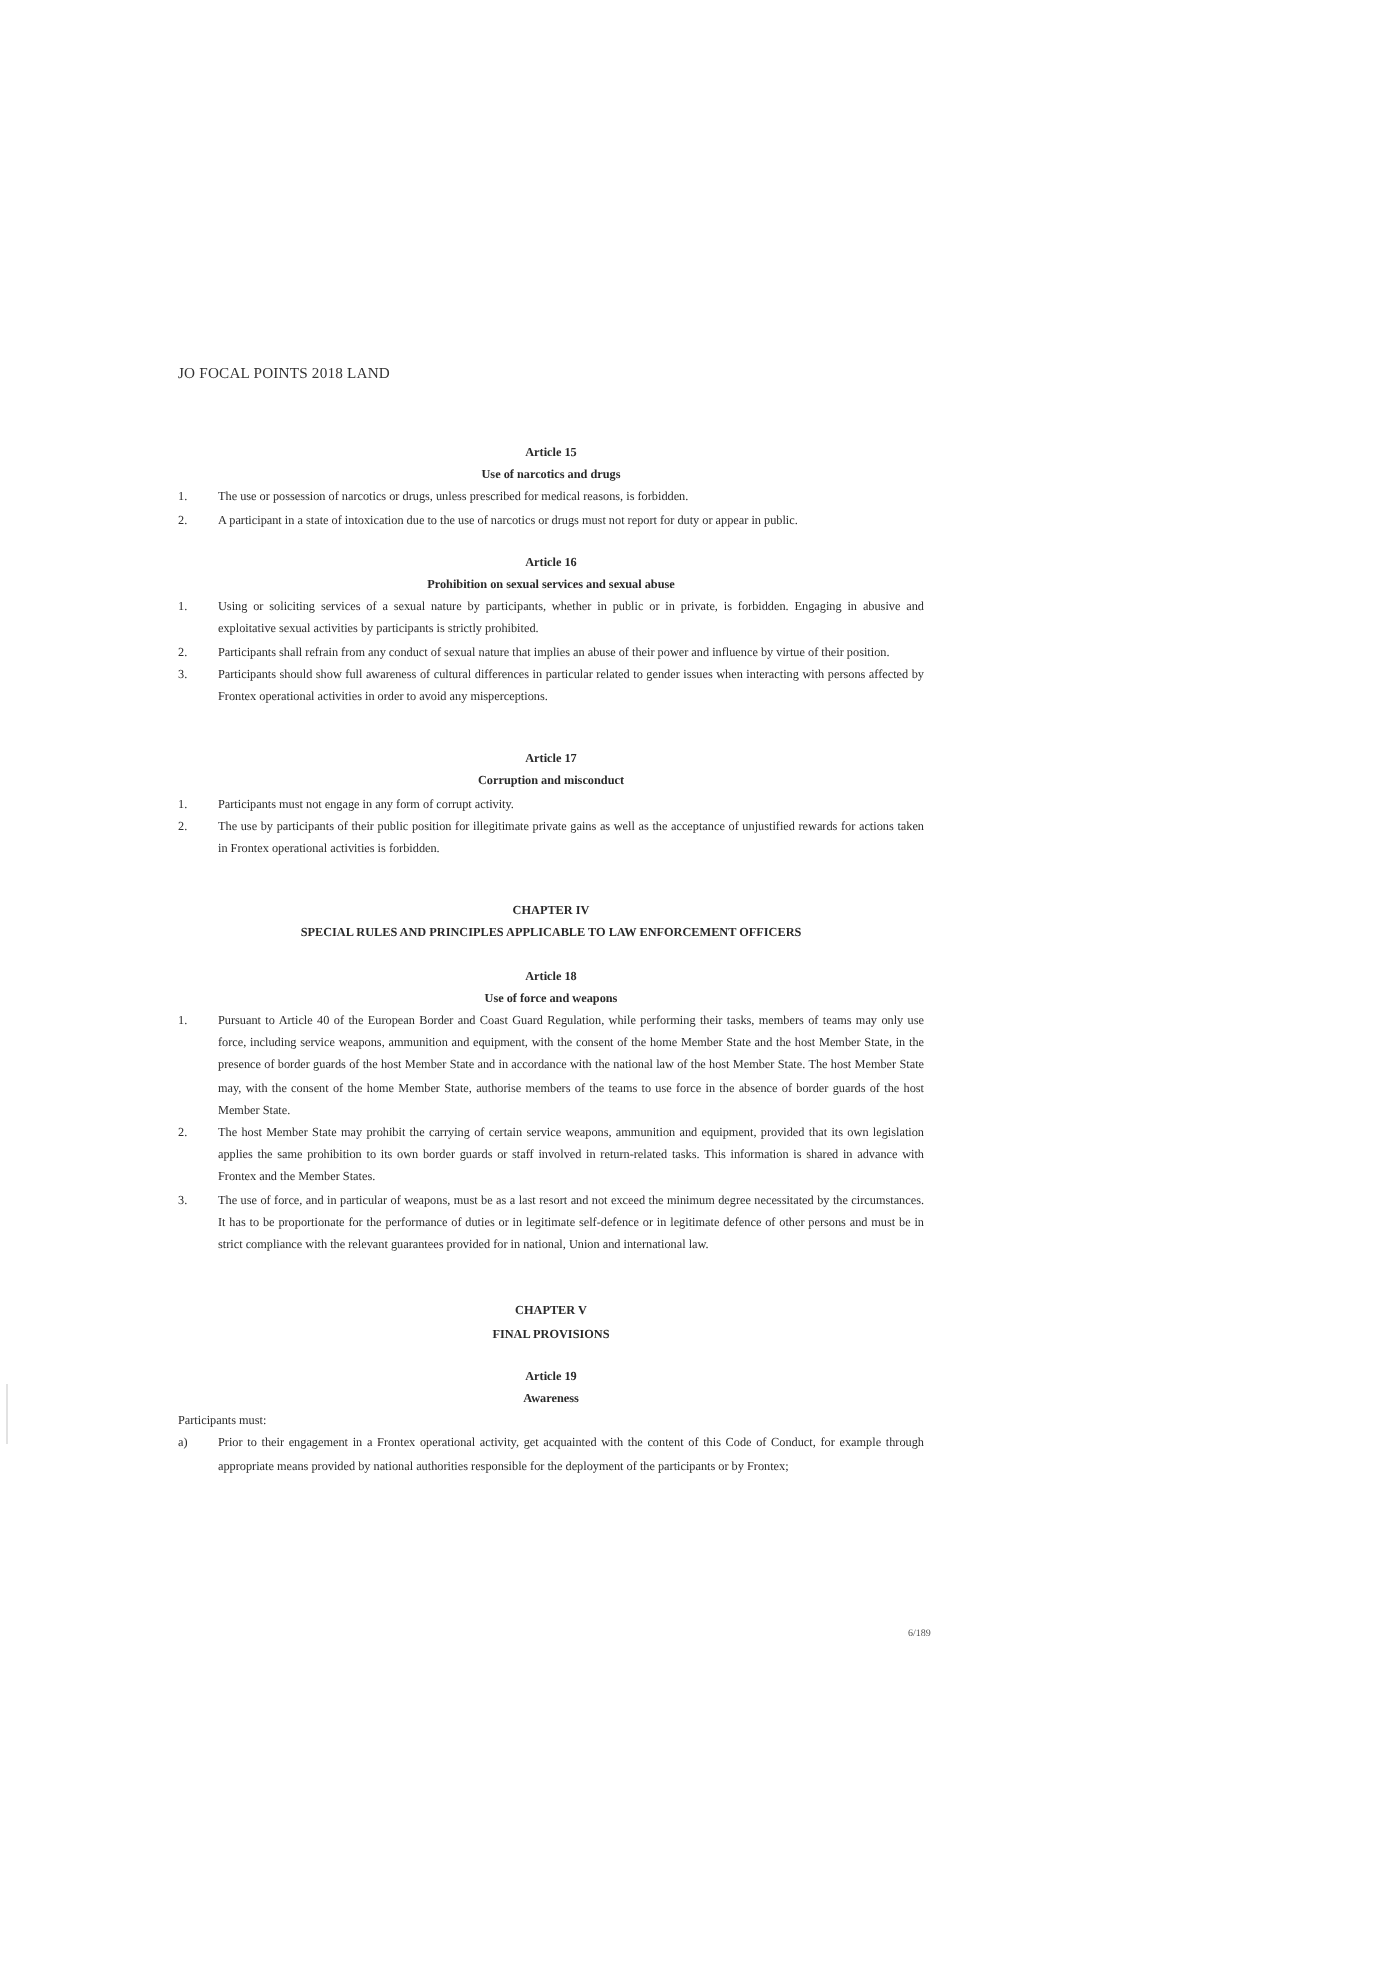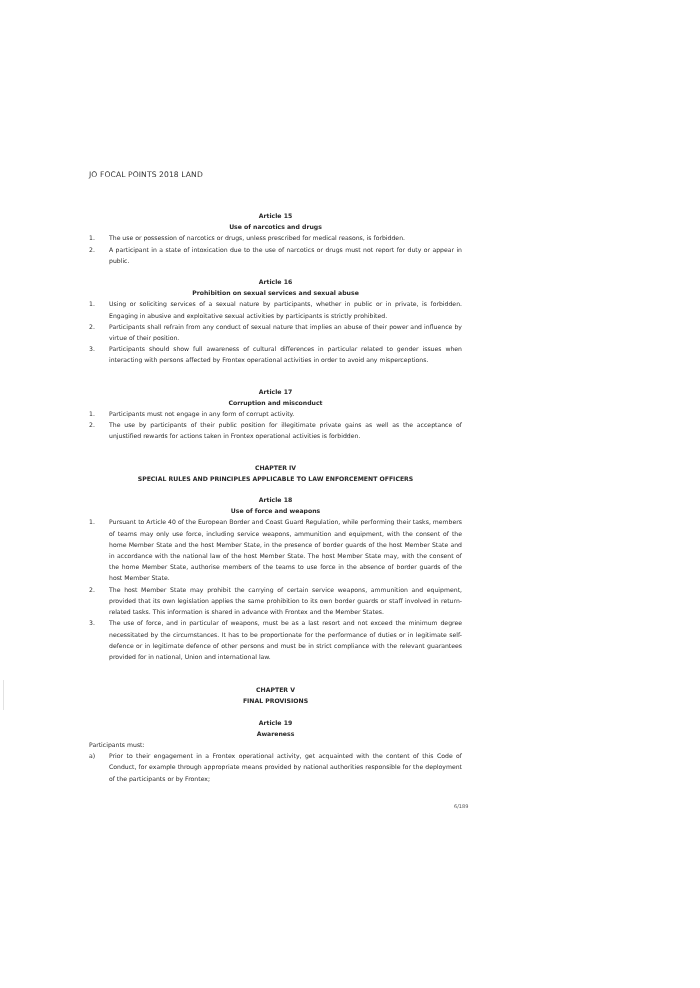--- a/index.html
+++ b/index.html
@@ -1,20 +1,20 @@
 <!DOCTYPE html>
 <html><head>
 <meta charset="utf-8">
 <style>
   html, body { margin: 0; padding: 0; }
   body {
     width: 700px; height: 988px; background: #ffffff; position: relative; overflow: hidden;
     font-family: "DejaVu Sans", sans-serif; color: #2a2a2a;
   }
-  .page { position: absolute; left: 0; top: 4px; width: 700px; height: 928px; }
+  .page { position: absolute; left: 0; top: 16px; width: 700px; height: 928px; font-family: Liberation Serif, serif; }
   .header { position: absolute; left: 89px; top: 166px; font-size: 7.6px; letter-spacing: 0.1px; color: #333; }
   .content { position: absolute; left: 89px; top: 206px; width: 373px; font-size: 6.15px; line-height: 11.2px; }
   .center-title { text-align: center; font-weight: bold; }
   .item { display: flex; text-align: justify; }
   .num { width: 20px; flex-shrink: 0; }
   .txt { flex: 1; }
   .gap-s { height: 10px; }
   .gap-m { height: 20px; }
   .gap-l { height: 22px; }
   .pagenum { position: absolute; left: 454px; top: 799px; font-size: 5px; color: #555; }

